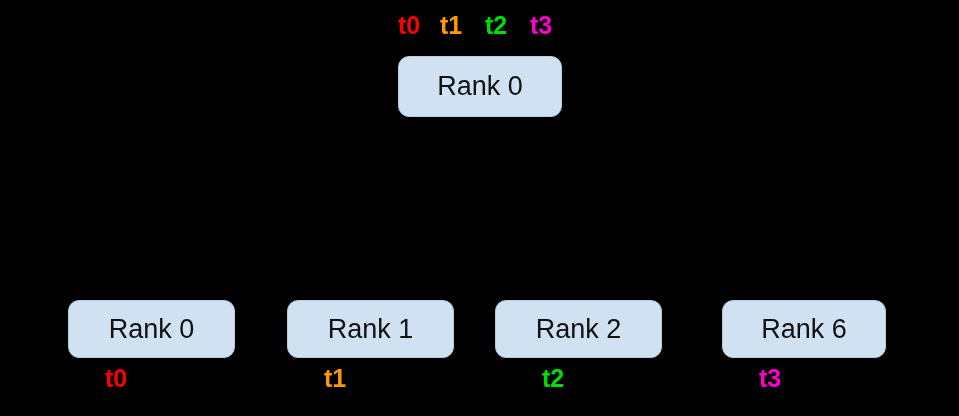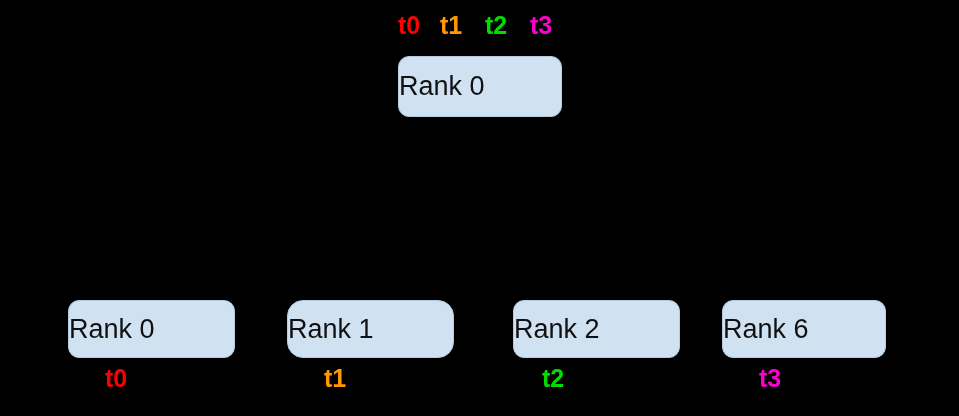--- a/index.html
+++ b/index.html
@@ -32,21 +32,21 @@
   .tick-below   { top: 366px; }
 
   
   .rank-box {
     position: absolute;
     background: #d0e2f2;
     border: 1px solid #b4cbe0;
     border-radius: 11px;
     display: flex;
     align-items: center;
-    justify-content: flex-start;
+    justify-content: center;
     box-sizing: border-box;
   }
   .rank-box-label {
     font-family: "Liberation Sans", sans-serif;
     font-size: 27px;
     font-weight: 400;
     color: #111111;
     line-height: 1;
     white-space: nowrap;
   }
@@ -74,24 +74,24 @@
   </div>
 
   <div class="rank-box rank-box-top">
     <span class="rank-box-label">Rank 0</span>
   </div>
 
   <div>
     <div class="rank-box rank-box-bottom" style="left: 68px; width: 167px;">
       <span class="rank-box-label">Rank 0</span>
     </div>
-    <div class="rank-box rank-box-bottom" style="left: 287px; width: 167px; border-radius: 16px;">
+    <div class="rank-box rank-box-bottom" style="left: 287px; width: 167px;">
       <span class="rank-box-label">Rank 1</span>
     </div>
-    <div class="rank-box rank-box-bottom" style="left: 513px; width: 167px;">
+    <div class="rank-box rank-box-bottom" style="left: 495px; width: 167px;">
       <span class="rank-box-label">Rank 2</span>
     </div>
     <div class="rank-box rank-box-bottom" style="left: 722px; width: 164px;">
       <span class="rank-box-label">Rank 6</span>
     </div>
   </div>
 
   <div>
     <span class="tick-label tick-below" style="color: rgb(255, 0, 0); left: 105px;">t0</span>
     <span class="tick-label tick-below" style="color: rgb(255, 153, 0); left: 324px;">t1</span>

